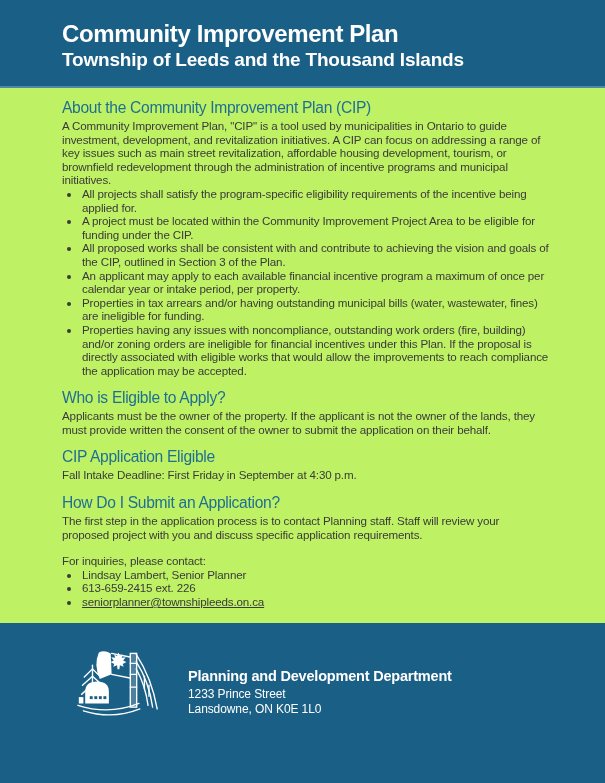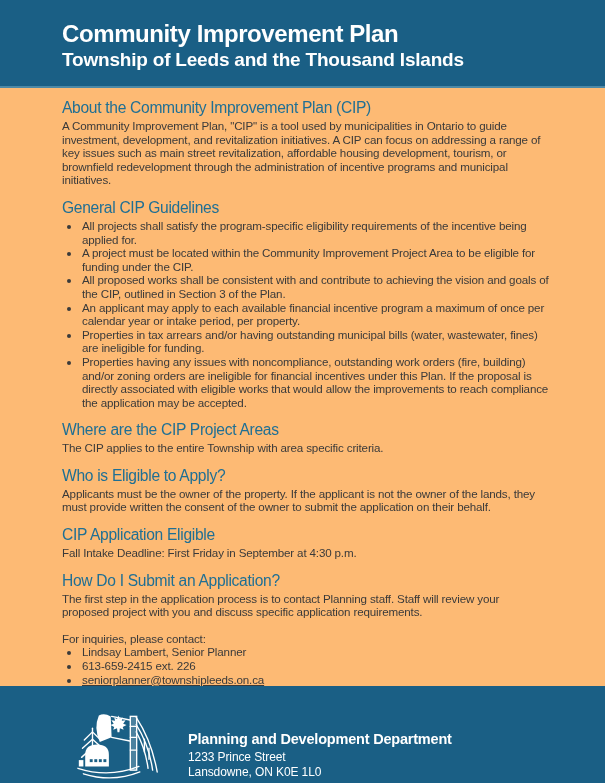--- a/index.html
+++ b/index.html
@@ -1,21 +1,21 @@
 <!DOCTYPE html>
 <html style="--band: #1a5f85; --band-edge: #4d89a6; --heading: #1f6f94; --body-text: #3a3a3a;"><head>
 <meta charset="utf-8">
 <style>
   html, body { margin:0; padding:0; background:#ffffff; }
   body {
     width:605px; height:783px;
     font-family:"Liberation Sans", sans-serif;
     -webkit-font-smoothing:antialiased;
   }
-  .page { width:605px; height:783px; display:flex; flex-direction:column; overflow:hidden; background:#fdba74; }
+  .page { width:605px; height:783px; display:flex; flex-direction:column; overflow:hidden; background:#bef264; }
 
   .band { background:var(--band, #1a5f85); color:#fff; }
 
   
   .hdr {
     height:88px; box-sizing:border-box; flex:none;
     padding:21px 60px 0 62px;
     border-bottom:2px solid var(--band-edge, #4d89a6);
   }
   .hdr h1 { margin:0; font-size:24px; font-weight:bold; letter-spacing:-0.4px; line-height:26px; }
@@ -58,35 +58,30 @@
   </header>
 
   <main class="content">
 
     <section>
       <h2>About the Community Improvement Plan (CIP)</h2>
       <p>A Community Improvement Plan, "CIP" is a tool used by municipalities in Ontario to guide investment, development, and revitalization initiatives. A CIP can focus on addressing a range of key issues such as main street revitalization, affordable housing development, tourism, or brownfield redevelopment through the administration of incentive programs and municipal initiatives.</p>
     </section>
 
     <section>
-      <h2>General CIP Guidelines</h2>
       <ul>
         <li>All projects shall satisfy the program-specific eligibility requirements of the incentive being applied for.</li>
         <li>A project must be located within the Community Improvement Project Area to be eligible for funding under the CIP.</li>
         <li>All proposed works shall be consistent with and contribute to achieving the vision and goals of the CIP, outlined in Section 3 of the Plan.</li>
         <li>An applicant may apply to each available financial incentive program a maximum of once per calendar year or intake period, per property.</li>
         <li>Properties in tax arrears and/or having outstanding municipal bills (water, wastewater, fines) are ineligible for funding.</li>
         <li>Properties having any issues with noncompliance, outstanding work orders (fire, building) and/or zoning orders are ineligible for financial incentives under this Plan. If the proposal is directly associated with eligible works that would allow the improvements to reach compliance the application may be accepted.</li>
       </ul>
     </section>
 
-    <section>
-      <h2>Where are the CIP Project Areas</h2>
-      <p>The CIP applies to the entire Township with area specific criteria.</p>
-    </section>
 
     <section>
       <h2>Who is Eligible to Apply?</h2>
       <p>Applicants must be the owner of the property. If the applicant is not the owner of the lands, they must provide written the consent of the owner to submit the application on their behalf.</p>
     </section>
 
     <section>
       <h2>CIP Application Eligible</h2>
       <p>Fall Intake Deadline: First Friday in September at 4:30 p.m.</p>
     </section>

